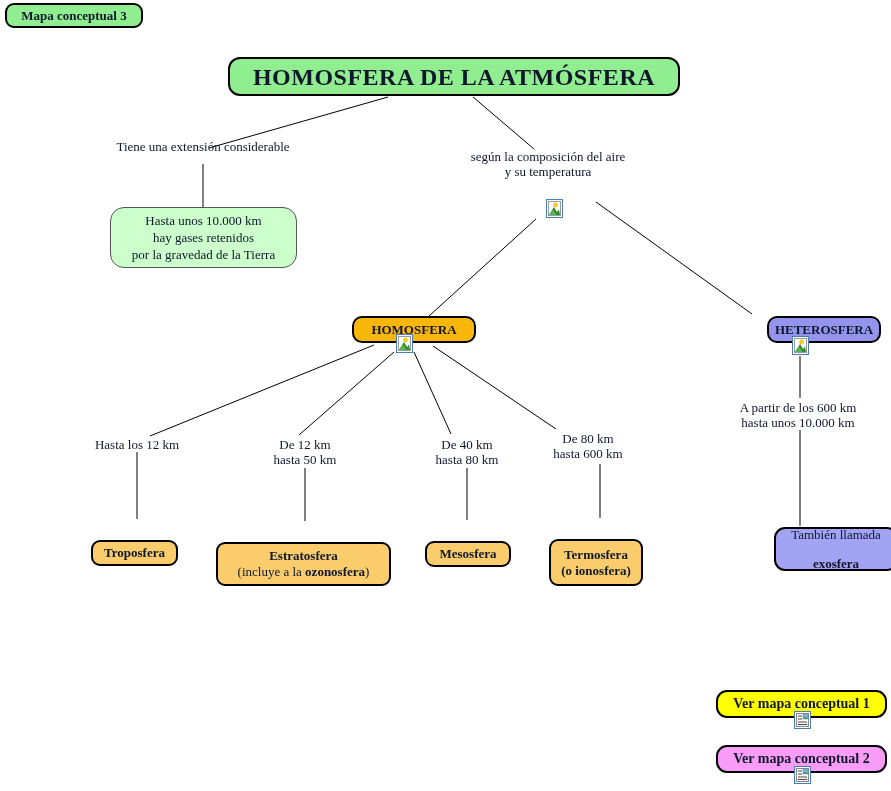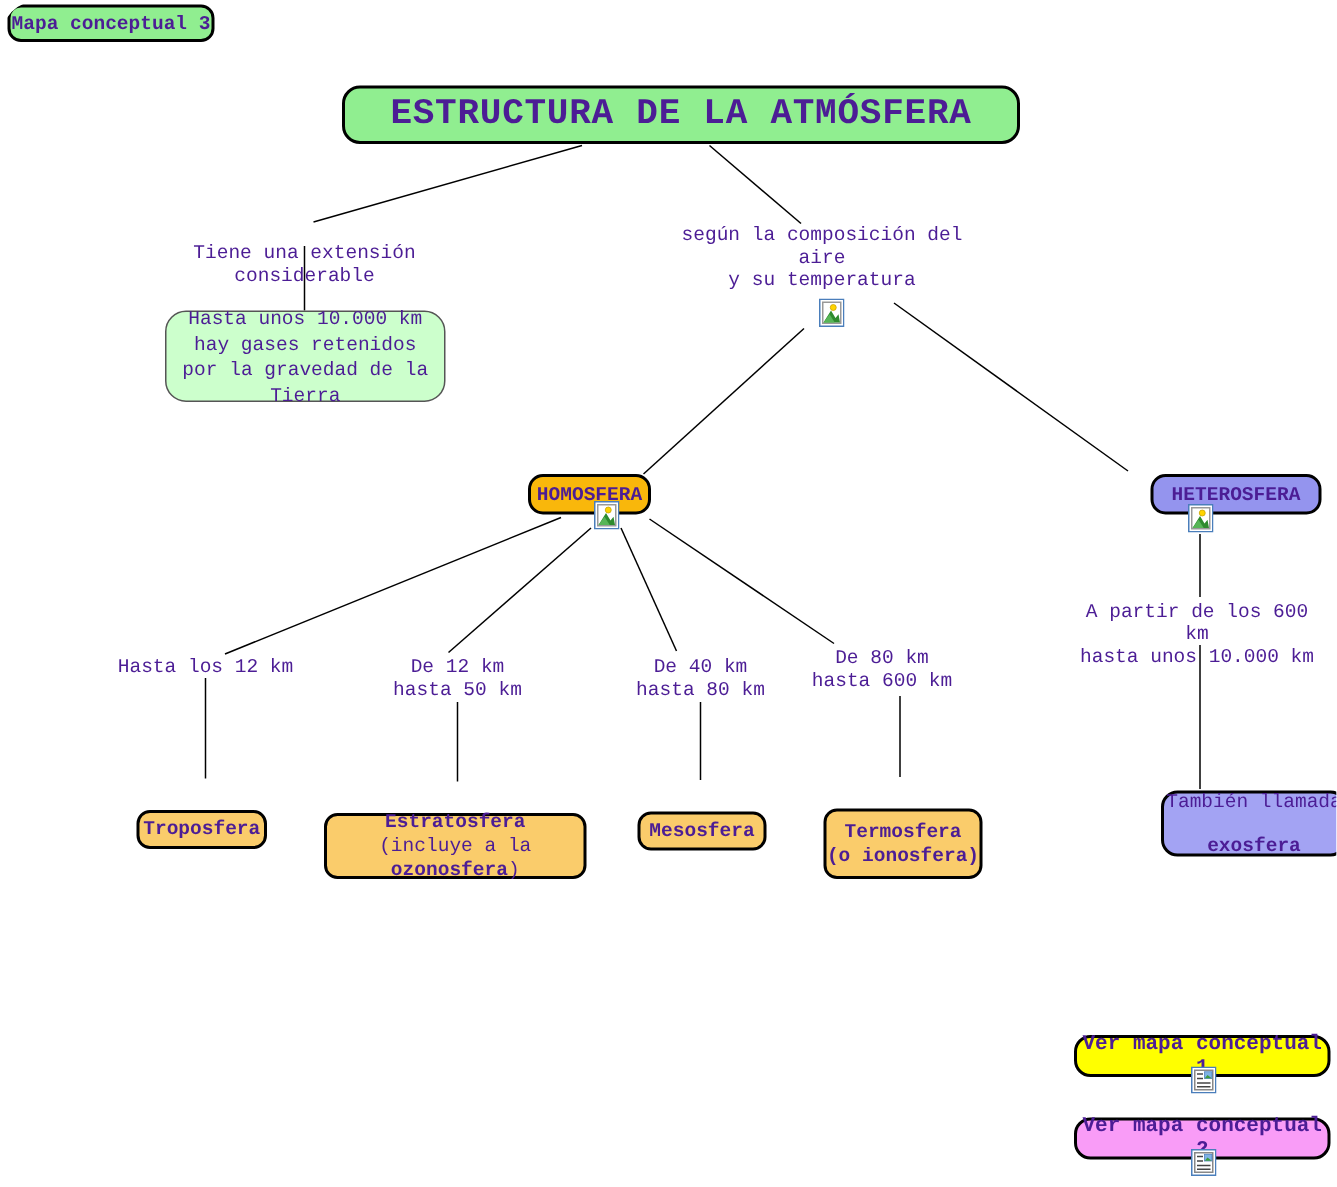--- a/index.html
+++ b/index.html
@@ -1,18 +1,18 @@
 <!DOCTYPE html>
 <html><head>
 <meta charset="utf-8">
 <style>
   html,body{margin:0;padding:0;background:#fff;}
   #canvas{
     position:relative;width:891px;height:791px;background:#ffffff;
-    font-family:Liberation Mono, monospace;color:#4c1d95;overflow:hidden;border-radius:27px;
+    font-family:Liberation Serif, serif;color:#0f172a;overflow:hidden;
   }
   .wires{position:absolute;left:0;top:0;z-index:1;pointer-events:none;}
   .node{
     position:absolute;box-sizing:border-box;z-index:2;
     border:2px solid #000;border-radius:10px;
     display:flex;flex-direction:column;align-items:center;justify-content:center;
     text-align:center;font-size:13px;font-weight:bold;line-height:16px;
   }
   .label{
     position:absolute;z-index:2;text-align:center;font-size:13px;line-height:15px;font-weight:normal;
@@ -54,24 +54,24 @@
       <line x1="800" y1="356" x2="800" y2="398"></line>
       <line x1="800" y1="430" x2="800" y2="526"></line>
     </g>
   </svg>
 
   <div class="node badge" style="left:5px;top:3px;width:138px;height:25px;">
     <span>Mapa conceptual 3</span>
   </div>
 
   <div class="node title-box" style="left:228px;top:57px;width:452px;height:39px;">
-    <span>ESTRUCTURA DE LA ATMÓSFERA</span>
+    <span>HOMOSFERA DE LA ATMÓSFERA</span>
   </div>
 
-  <div class="label" style="left:88px;top:161px;width:230px;">
+  <div class="label" style="left:88px;top:139px;width:230px;">
     <span>Tiene una extensión considerable</span>
   </div>
 
   <div class="node pale-green" style="left:110px;top:207px;width:187px;height:61px;">
     <div>Hasta unos 10.000 km</div>
     <div>hay gases retenidos</div>
     <div>por la gravedad de la Tierra</div>
   </div>
 
   <div class="label" style="left:438px;top:149px;width:220px;">
@@ -82,21 +82,21 @@
   <span class="icon" style="left:546px;top:199px;">
     <svg width="17" height="19" viewBox="0 0 17 19">
       <rect x="0.5" y="0.5" width="16" height="18" fill="#ffffff" stroke="#4a7ebb"></rect>
       <rect x="2.5" y="2.5" width="12" height="14" fill="#ffffff" stroke="#999999"></rect>
       <circle cx="9.5" cy="6" r="2" fill="#FFD400" stroke="#C8A000" stroke-width="0.5"></circle>
       <polygon points="3,16 8,8 11,13 13,10.5 14,16" fill="#2E8B2E"></polygon>
       <polygon points="3,16 7,10.5 10.5,16" fill="#57B557"></polygon>
     </svg>
   </span>
 
-  <div class="node gold" style="left:352px;top:316px;width:82px;height:27px;">
+  <div class="node gold" style="left:352px;top:316px;width:124px;height:27px;">
     <span>HOMOSFERA</span>
   </div>
   <span class="icon" style="left:396px;top:334px;">
     <svg width="17" height="19" viewBox="0 0 17 19">
       <rect x="0.5" y="0.5" width="16" height="18" fill="#ffffff" stroke="#4a7ebb"></rect>
       <rect x="2.5" y="2.5" width="12" height="14" fill="#ffffff" stroke="#999999"></rect>
       <circle cx="9.5" cy="6" r="2" fill="#FFD400" stroke="#C8A000" stroke-width="0.5"></circle>
       <polygon points="3,16 8,8 11,13 13,10.5 14,16" fill="#2E8B2E"></polygon>
       <polygon points="3,16 7,10.5 10.5,16" fill="#57B557"></polygon>
     </svg>
@@ -141,21 +141,21 @@
 
   <div class="node amber" style="left:216px;top:522px;width:175px;height:44px;justify-content:center;">
     <div>Estratosfera</div>
     <div><span class="sub-regular">(incluye a la </span><b>ozonosfera</b><span class="sub-regular">)</span></div>
   </div>
 
   <div class="node amber" style="left:425px;top:521px;width:86px;height:26px;justify-content:center;">
     <span>Mesosfera</span>
   </div>
 
-  <div class="node amber" style="left:549px;top:519px;width:106px;height:47px;">
+  <div class="node amber" style="left:549px;top:519px;width:94px;height:47px;">
     <div>Termosfera</div>
     <div>(o ionosfera)</div>
   </div>
 
   <div class="node peri-light" style="left:774px;top:527px;width:124px;height:44px;gap:13px;">
     <div class="sub-regular">También llamada</div>
     <div>exosfera</div>
   </div>
 
   <div class="node yellow" style="left:716px;top:690px;width:171px;height:28px;">

